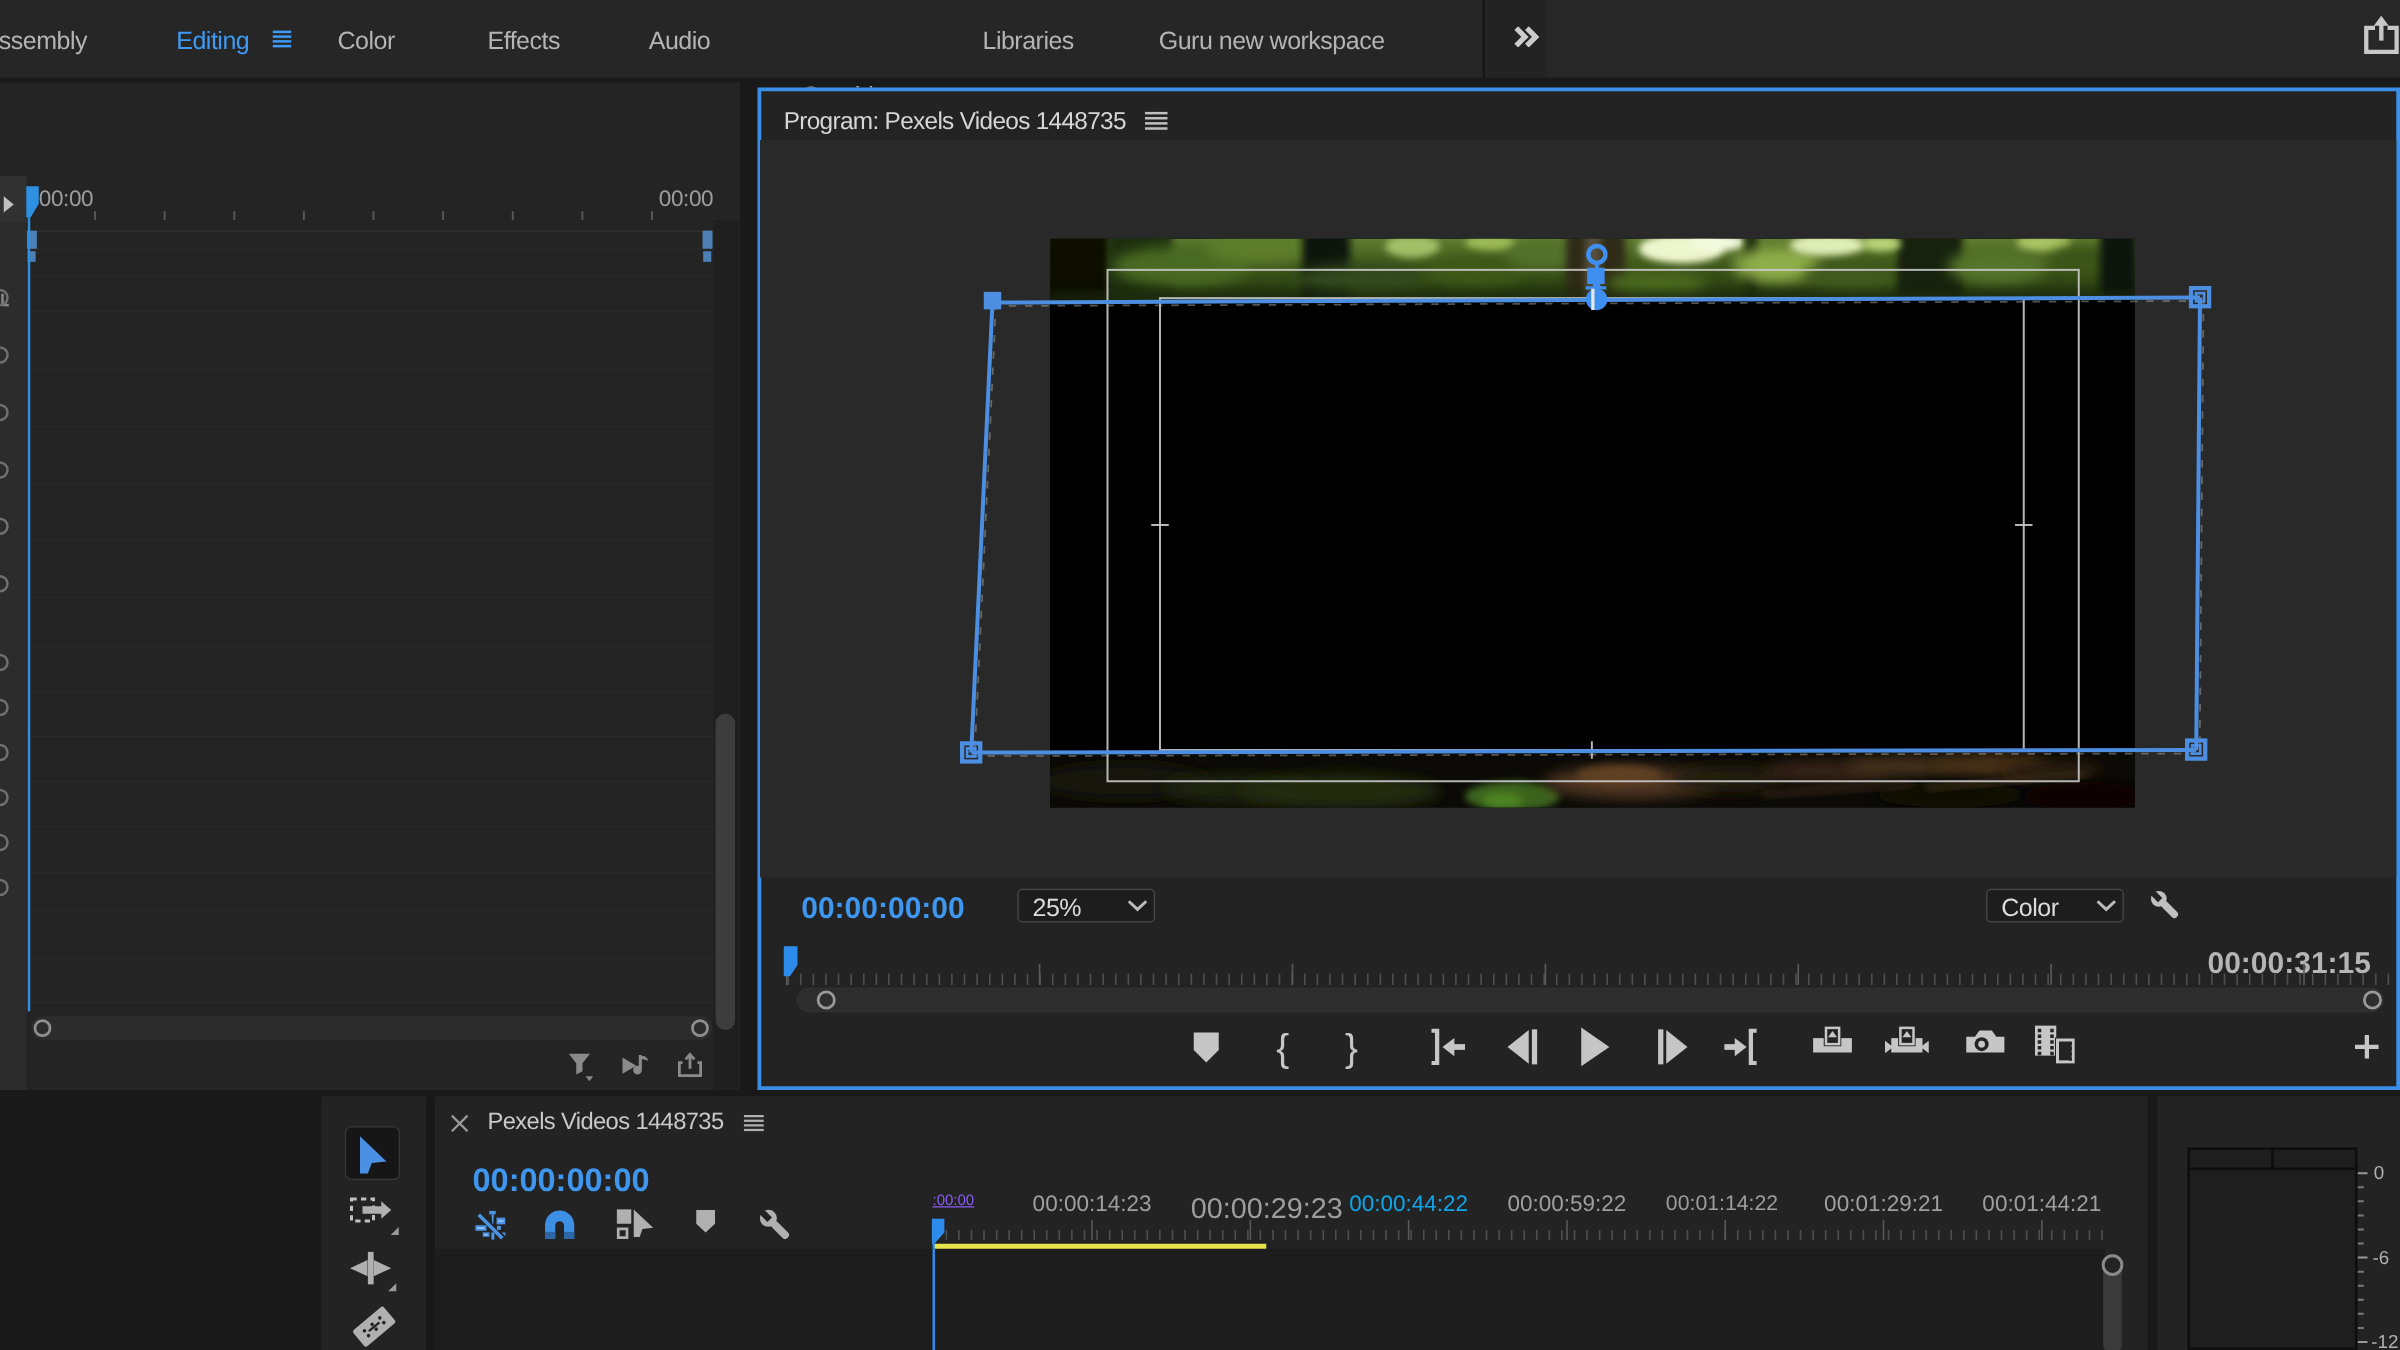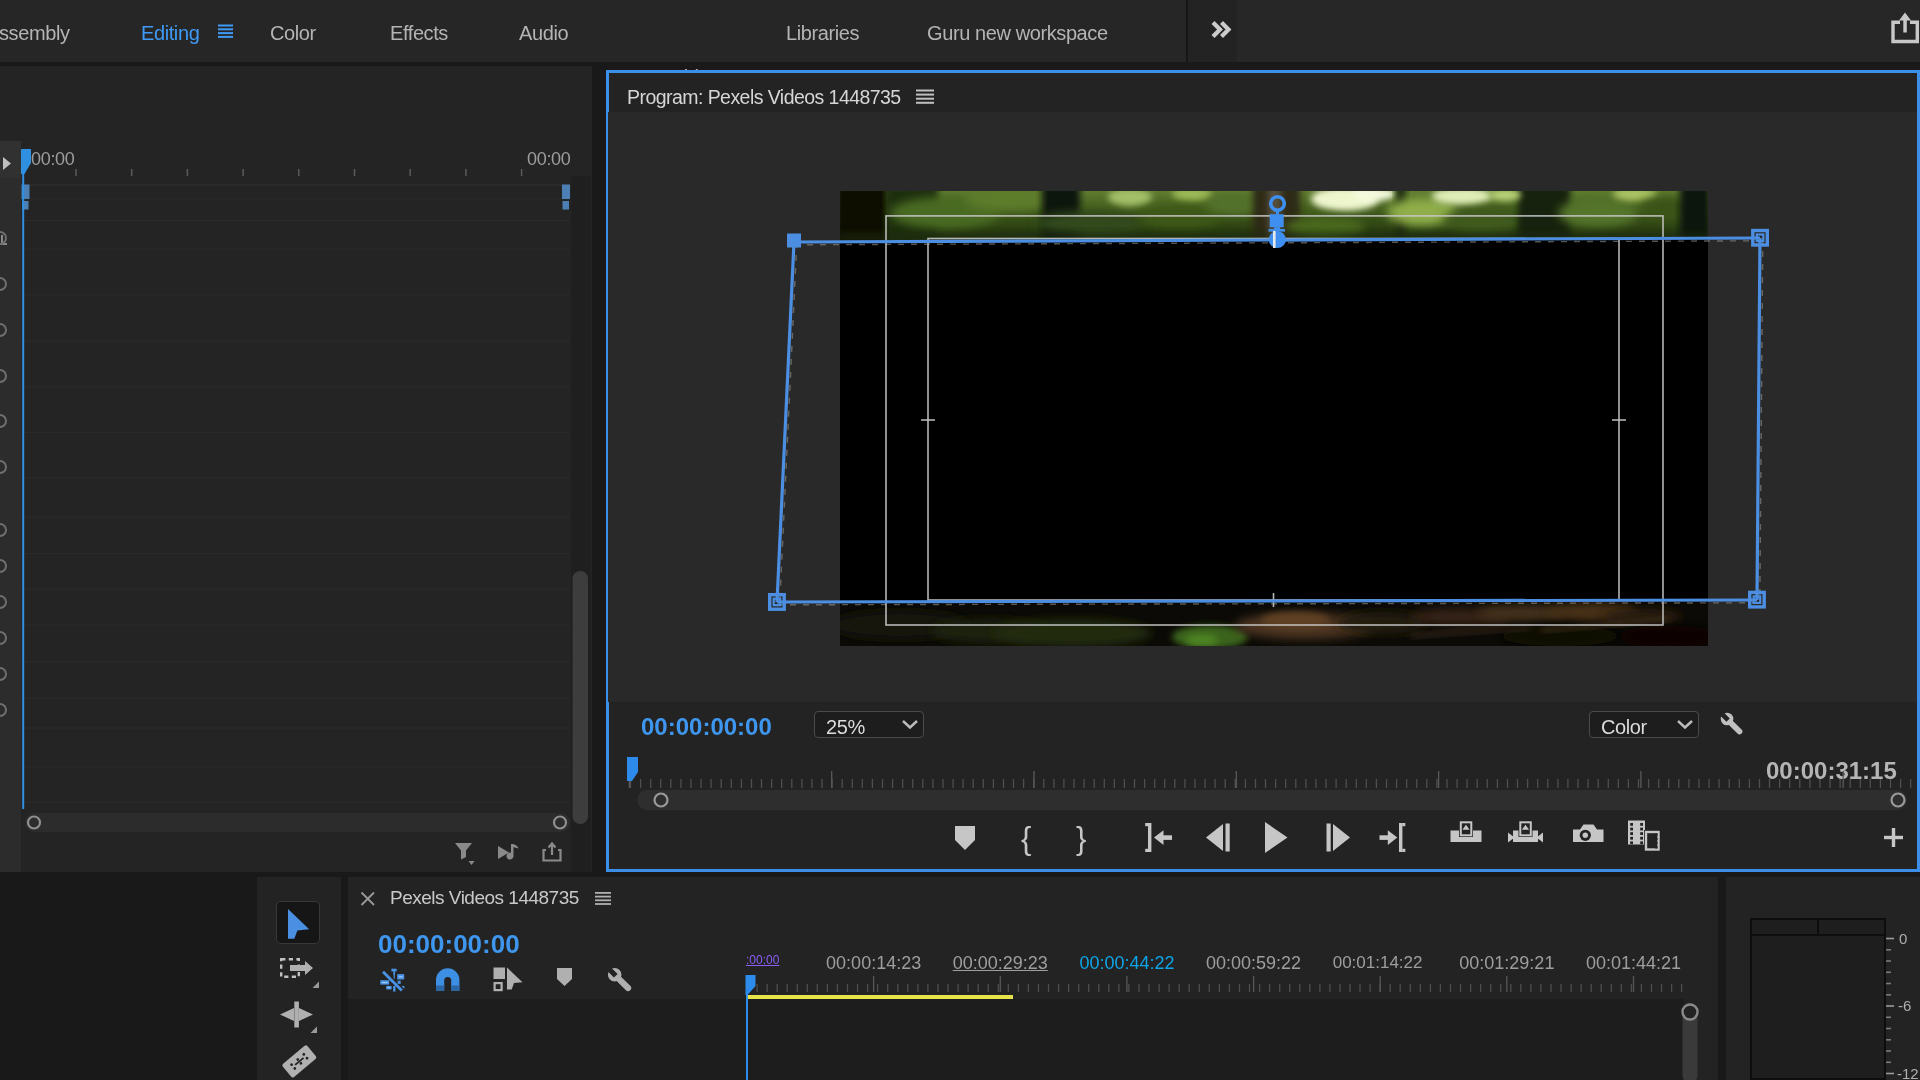--- a/index.html
+++ b/index.html
@@ -610,21 +610,21 @@
 
       <g transform="translate(244,15) rotate(-45)">
         <circle cx="0" cy="-7.5" r="6.8" fill="#b0b0b0"></circle>
         <rect x="-2.6" y="-17" width="5.2" height="11" fill="#232323"></rect>
         <rect x="-3.1" y="-3" width="6.2" height="17.5" rx="3.1" fill="#b0b0b0"></rect>
       </g>
     </svg>
 
     <div class="abs" style="left:398px;top:76px;font-size:12px;color:#8b5cf6;text-decoration:underline;">:00:00</div>
     <div class="abs" style="left:478.1px;top:76px;font-size:18px;color:#9e9e9e;white-space:nowrap;">00:00:14:23</div>
-      <div class="abs" style="left:604.7px;top:76px;font-size:18px;color:#9e9e9e;white-space:nowrap;text-decoration:underline;">00:00:29:23</div>
+      <div class="abs" style="left:604.7px;top:76px;font-size:23px;color:#9e9e9e;white-space:nowrap;">00:00:29:23</div>
       <div class="abs" style="left:731.4px;top:76px;font-size:18px;color:#0ea5e9;white-space:nowrap;">00:00:44:22</div>
       <div class="abs" style="left:858.0px;top:76px;font-size:18px;color:#9e9e9e;white-space:nowrap;">00:00:59:22</div>
       <div class="abs" style="left:984.7px;top:76px;font-size:17px;color:#9e9e9e;white-space:nowrap;">00:01:14:22</div>
       <div class="abs" style="left:1111.3px;top:76px;font-size:18px;color:#9e9e9e;white-space:nowrap;">00:01:29:21</div>
       <div class="abs" style="left:1237.9px;top:76px;font-size:18px;color:#9e9e9e;white-space:nowrap;">00:01:44:21</div>
     <svg class="abs" style="left:392px;top:96px;" width="1300" height="107" viewBox="0 0 1300 107">
       <g id="tlticks" stroke="#4e4e4e" stroke-width="1.3">
           <line x1="7.0" y1="11" x2="7.0" y2="19"></line>
           <line x1="17.1" y1="11" x2="17.1" y2="19"></line>
           <line x1="27.1" y1="11" x2="27.1" y2="19"></line>

